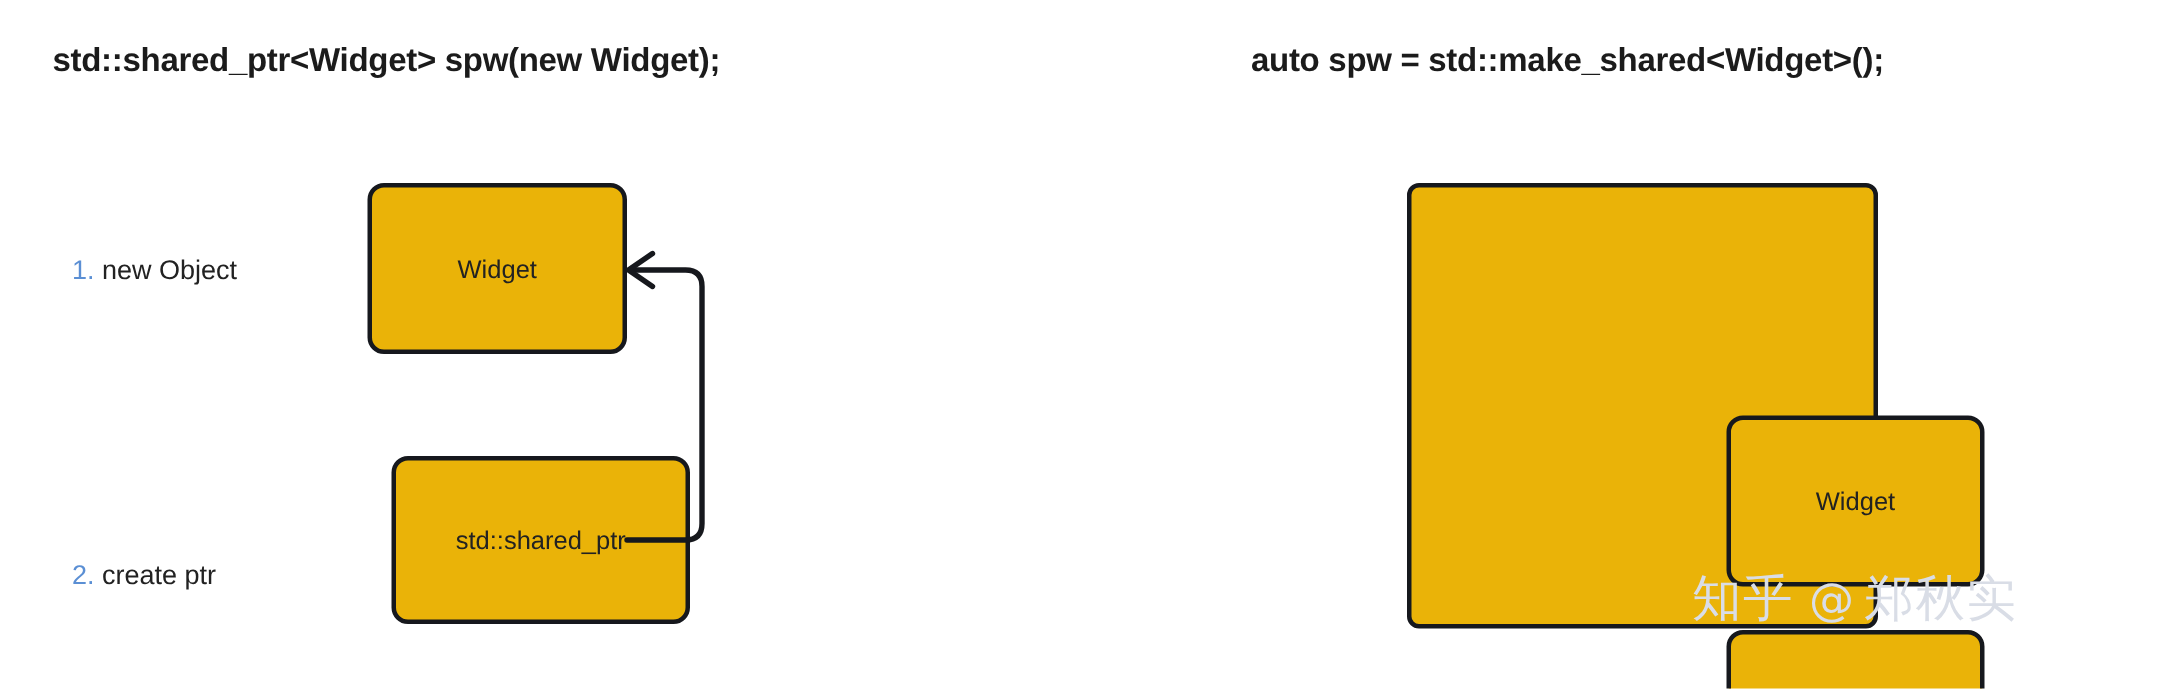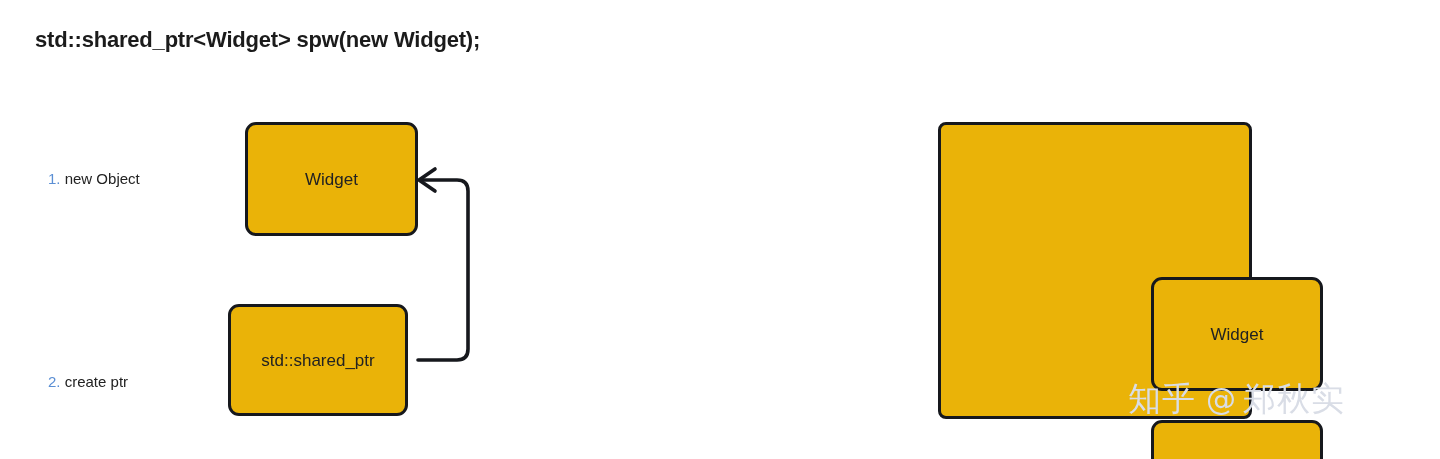--- a/index.html
+++ b/index.html
@@ -31,21 +31,21 @@
     color: #1b1b1b;
     white-space: nowrap;
     letter-spacing: -0.2px;
   }
   .title-left  { left: 35px; top: 27px; }
   .title-right { left: 34px; top: 27px; }
 
   
   .step-label {
     position: absolute;
-    font-size: 15px;
+    font-size: 18px;
     color: #222222;
     white-space: nowrap;
   }
   .step-label .num {
     color: #5b8fd4;
   }
   .step-1 { left: 48px; top: 170px; }
   .step-2 { left: 48px; top: 352px; margin-top: 21px; }
 
   
@@ -64,21 +64,21 @@
     color: #222222;
     white-space: nowrap;
     line-height: 1;
   }
 
   
   .box-widget-left {
     left: 245px; top: 122px; width: 173px; height: 114px;
   }
   .box-sharedptr-left {
-    left: 228px; top: 304px; width: 180px; height: 112px;
+    left: 261px; top: 304px; width: 199px; height: 112px;
   }
 
   
   .box-outer-right {
     left: 138px; top: 122px; width: 314px; height: 297px;
     border-radius: 8px;
     display: block;
   }
   .box-widget-right {
     left: 210px; top: 152px; width: 172px; height: 114px;
@@ -135,20 +135,21 @@
   </div>
 
   <svg class="arrow-svg" viewBox="0 0 90 230">
     <path d="M 13 200 L 52 200 Q 63 200 63 189 L 63 31 Q 63 20 52 20 L 18 20" fill="none" stroke="#16181d" stroke-width="3.6" stroke-linecap="round" stroke-linejoin="round"></path>
     <path d="M 30 9 L 14 20 L 30 31" fill="none" stroke="#16181d" stroke-width="3.6" stroke-linecap="round" stroke-linejoin="round"></path>
   </svg>
 </div>
 
 <div class="panel panel-right">
 
+  <div class="panel-title title-right">auto spw = std::make_shared&lt;Widget&gt;();</div>
 
   <div class="node-box box-outer-right">
     <div class="node-box box-widget-right">
       <span class="node-label">Widget</span>
     </div>
     <div class="node-box box-sharedptr-right">
       
     </div>
   </div>
 </div>

